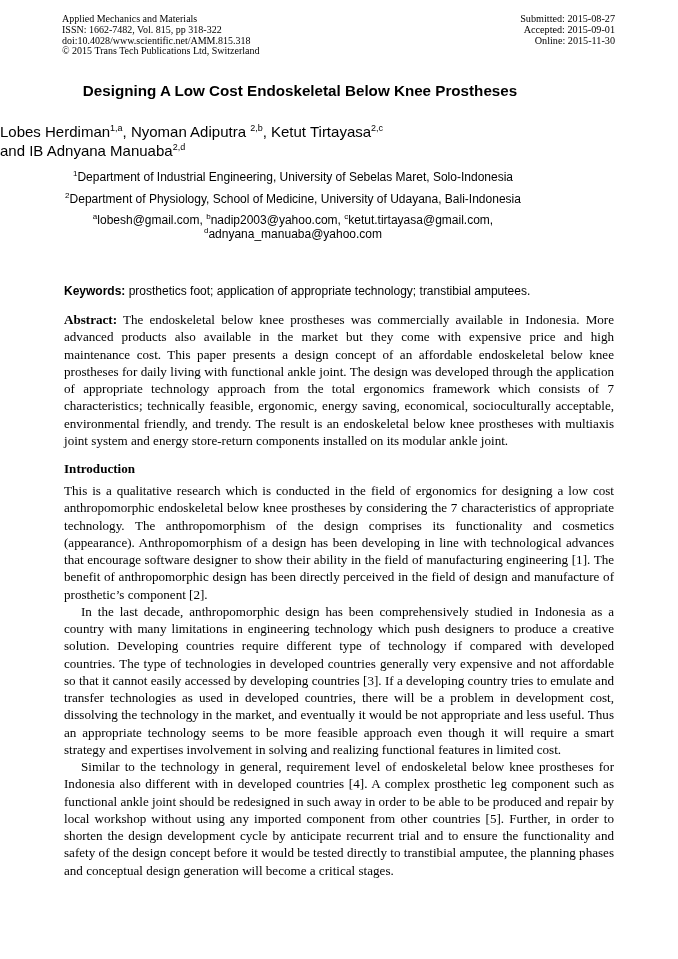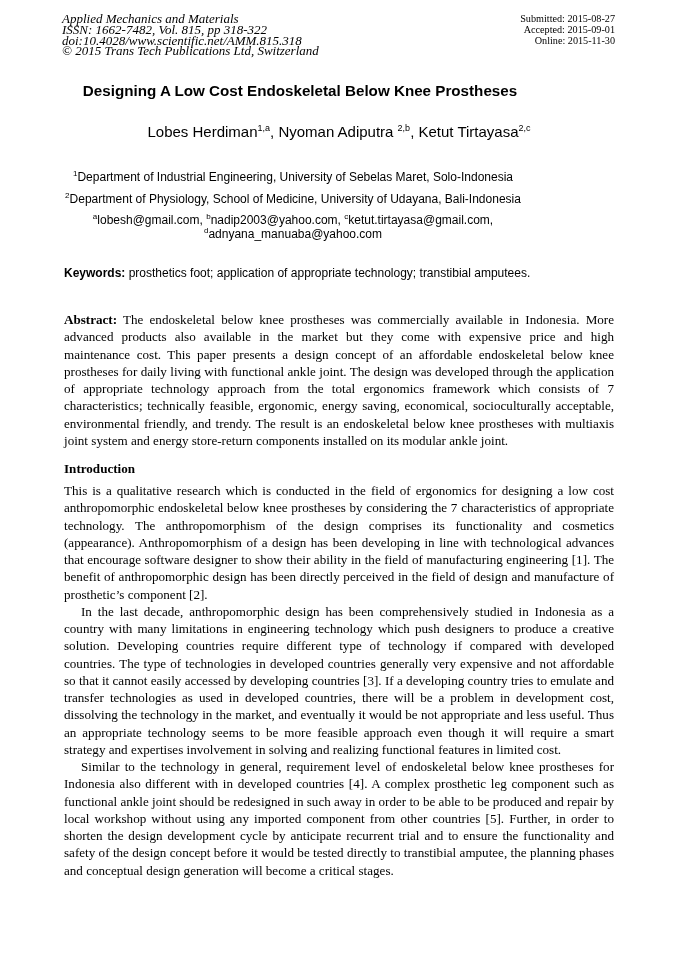--- a/index.html
+++ b/index.html
@@ -3,44 +3,44 @@
 <meta charset="utf-8">
 <style>
   html, body { margin: 0; padding: 0; background: #ffffff; }
   body {
     width: 678px; height: 959px; overflow: hidden; position: relative;
     color: #000;
     font-family: "Liberation Serif", serif;
   }
   .hdr-left {
     position: absolute; left: 62px; top: 14px;
-    font-style: italic; font-size: 13px; line-height: 10.8px;
+    font-size: 10px; line-height: 10.8px;
   }
   .hdr-right {
     position: absolute; right: 63px; top: 14px; text-align: right;
     font-size: 10.2px; line-height: 10.8px;
   }
   .hdr-left div, .hdr-right div { white-space: nowrap; }
   .title {
     position: absolute; left: 0; width: 600px; top: 81px; text-align: center;
     font-family: "Liberation Sans", sans-serif; font-weight: bold;
     font-size: 15.2px; line-height: 20px;
   }
   .authors {
-    position: absolute; left: 0; width: 678px; top: 123px; text-align: center;
+    position: absolute; left: 0; width: 678px; top: 123px; 
     font-family: "Liberation Sans", sans-serif; font-size: 15px; line-height: 18.5px;
   }
   .authors sup { font-size: 9px; vertical-align: 6px; line-height: 0; }
   .affil {
     position: absolute; left: 0; width: 586px; text-align: center;
     font-family: "Liberation Sans", sans-serif; font-size: 12px; line-height: 14px;
   }
   .affil sup { font-size: 8px; vertical-align: 5px; line-height: 0; }
   .keywords {
-    position: absolute; left: 64px; top: 266px;
+    position: absolute; left: 64px; top: 284px;
     font-family: "Liberation Sans", sans-serif; font-size: 12px; line-height: 14px;
     white-space: nowrap;
   }
   .keywords b { font-weight: bold; }
   .body-block {
     position: absolute; left: 64px; width: 550px;
     font-size: 13.1px; line-height: 17.25px; text-align: justify;
   }
   .body-block p { margin: 0; }
   .body-block .indent { text-indent: 17px; }
@@ -67,20 +67,23 @@
 </div>
 
 <div class="title">
   <div>Designing A Low Cost Endoskeletal Below Knee Prostheses</div>
 </div>
 
 <div class="authors">
   <div>
     <span>Lobes Herdiman</span><sup>1,a</sup><span>, </span><span>Nyoman Adiputra </span><sup>2,b</sup><span>, </span><span>Ketut Tirtayasa</span><sup>2,c</sup>
   </div>
+  <div>
+    <span>and </span><span>IB Adnyana Manuaba</span><sup>2,d</sup>
+  </div>
 </div>
 
 <div class="affil" style="top:170px;">
   <sup>1</sup><span>Department of Industrial Engineering, University of Sebelas Maret, Solo-Indonesia</span>
 </div>
 <div class="affil" style="top:192px;">
   <sup>2</sup><span>Department of Physiology, School of Medicine, University of Udayana, Bali-Indonesia</span>
 </div>
 <div class="affil" style="top:213px;">
   <div>

